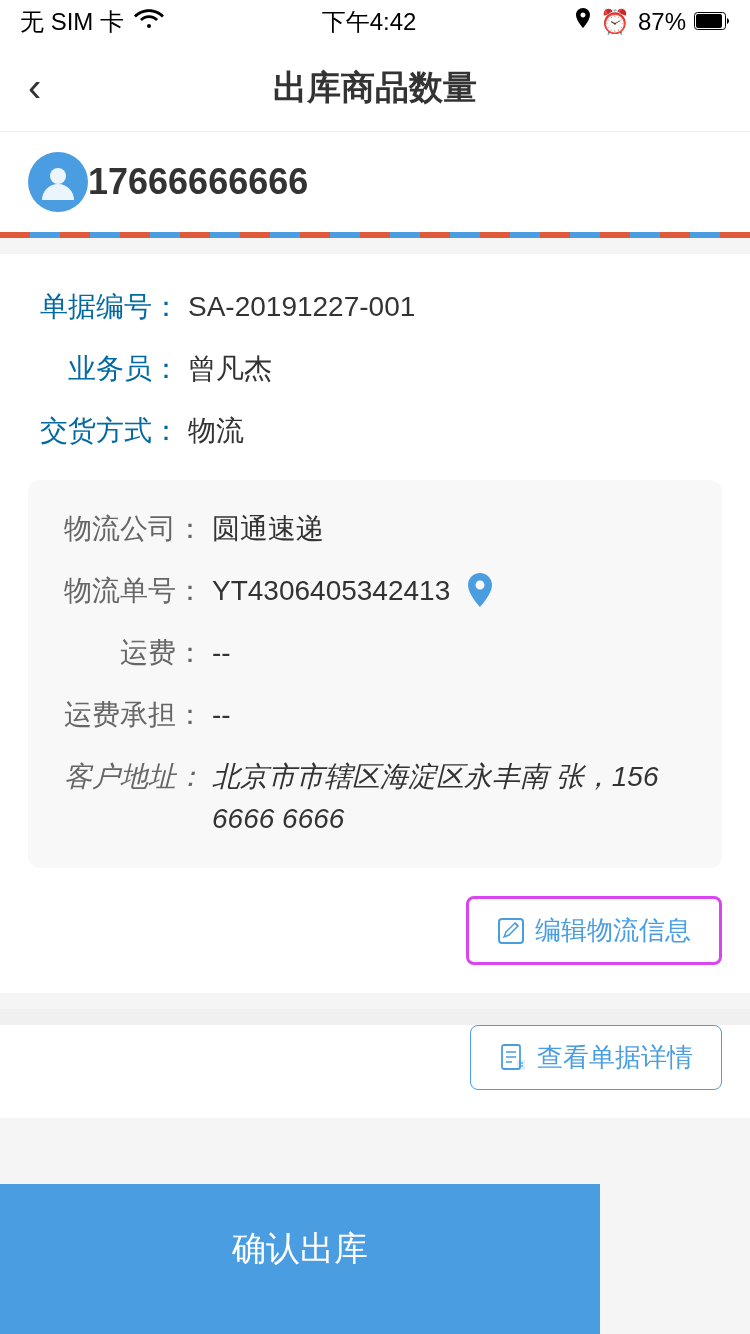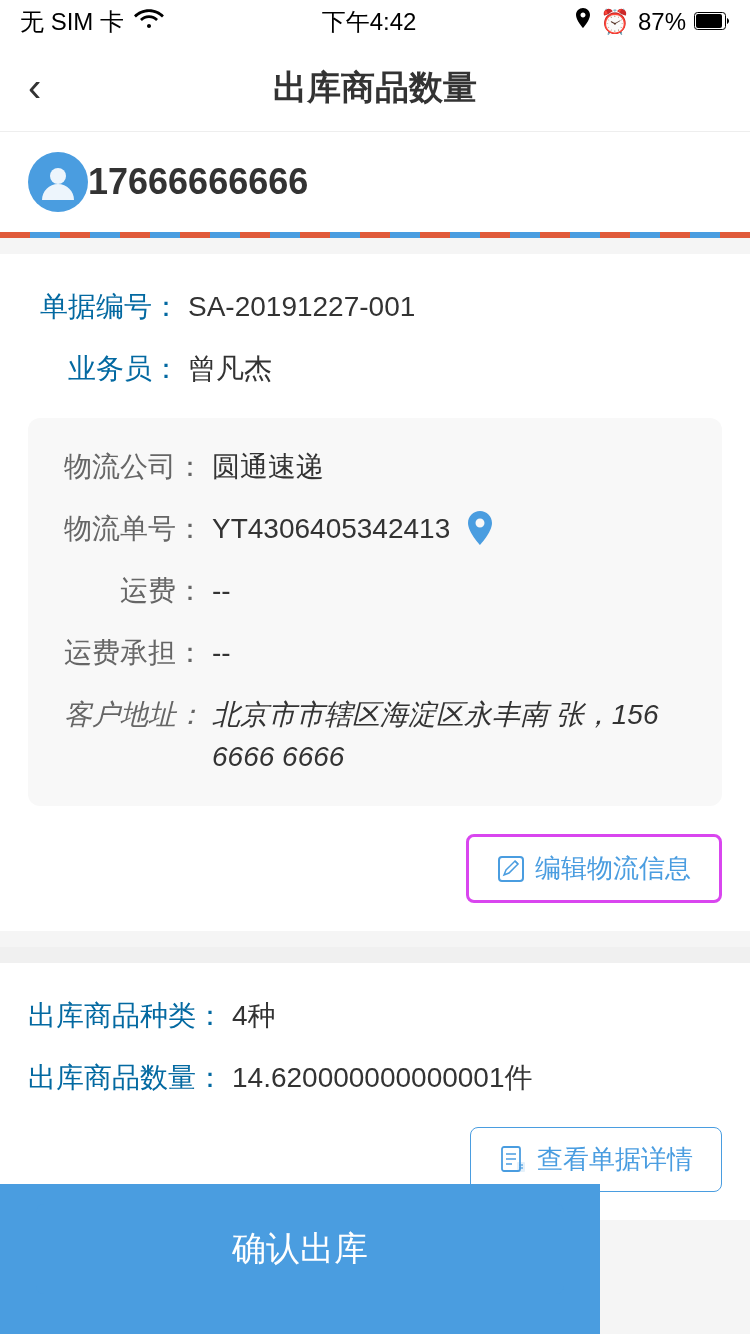--- a/index.html
+++ b/index.html
@@ -297,20 +297,24 @@
 <div class="section">
   <div class="info-block">
     <div class="info-row">
       <span class="info-label">单据编号：</span>
       <span class="info-value">SA-20191227-001</span>
     </div>
     <div class="info-row">
       <span class="info-label">业务员：</span>
       <span class="info-value">曾凡杰</span>
     </div>
+    <div class="info-row">
+      <span class="info-label">交货方式：</span>
+      <span class="info-value">物流</span>
+    </div>
   </div>
 
   <div class="logistics-card">
     <div class="logistics-row">
       <span class="logistics-label">物流公司：</span>
       <span class="logistics-value">圆通速递</span>
     </div>
     <div class="logistics-row">
       <span class="logistics-label">物流单号：</span>
       <span class="logistics-value">
@@ -344,30 +348,20 @@
         <path d="M18 6l3 3" stroke="#4a9de0" stroke-width="1.5"></path>
       </svg>
       <span>编辑物流信息</span>
     </button>
   </div>
 </div>
 
 <div class="section-divider"></div>
 
 <div class="section">
-  <div class="qty-block">
-    <div class="info-row">
-      <span class="info-label">出库商品种类：</span>
-      <span class="info-value">4种</span>
-    </div>
-    <div class="info-row">
-      <span class="info-label">出库商品数量：</span>
-      <span class="info-value">14.620000000000001件</span>
-    </div>
-  </div>
 
   <div class="view-detail-btn-wrap">
     <button class="view-detail-btn">
       <svg width="28" height="28" viewBox="0 0 28 28" fill="none">
         <rect x="3" y="1" width="18" height="24" rx="2" stroke="#4a9de0" stroke-width="1.8" fill="none"></rect>
         <line x1="7" y1="8" x2="17" y2="8" stroke="#4a9de0" stroke-width="1.5"></line>
         <line x1="7" y1="13" x2="17" y2="13" stroke="#4a9de0" stroke-width="1.5"></line>
         <line x1="7" y1="18" x2="13" y2="18" stroke="#4a9de0" stroke-width="1.5"></line>
         <rect x="18" y="16" width="8" height="10" rx="1" fill="#4a9de0" opacity="0.15"></rect>
         <line x1="20" y1="19" x2="24" y2="19" stroke="#4a9de0" stroke-width="1.2"></line>

